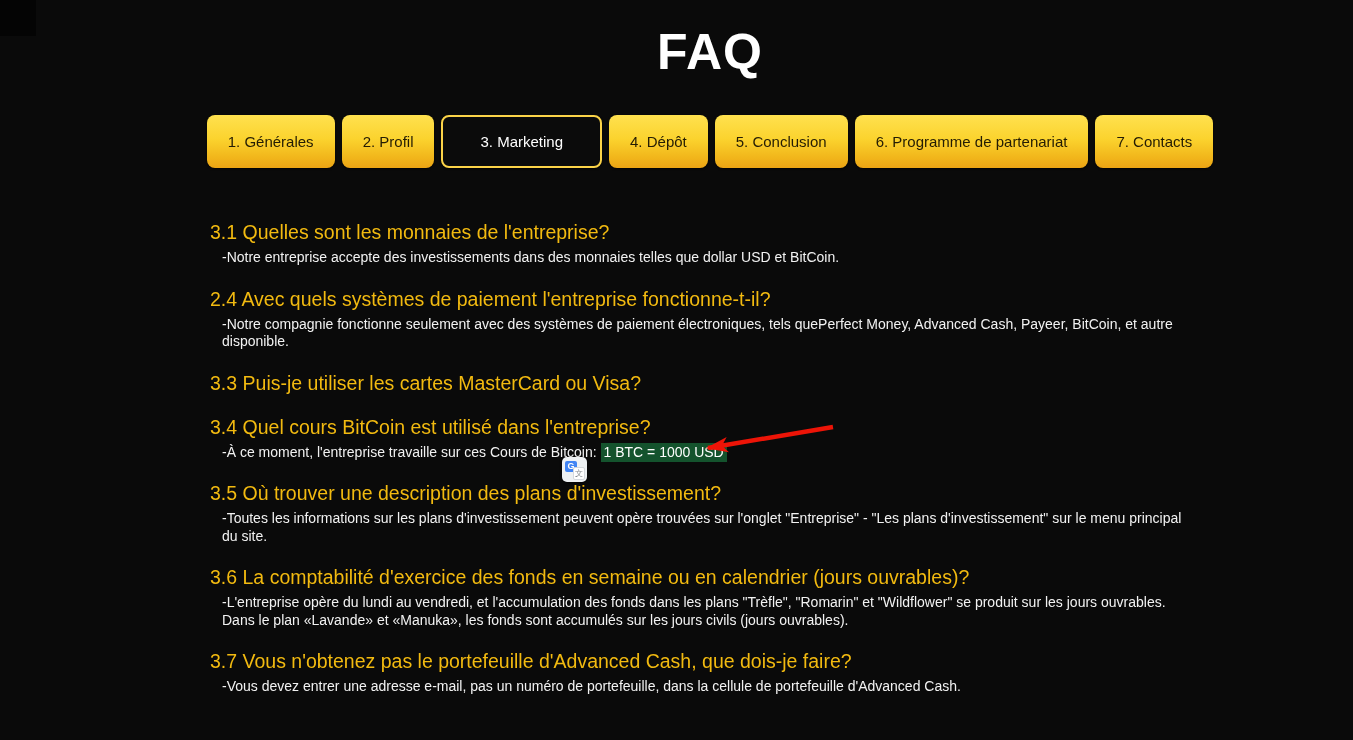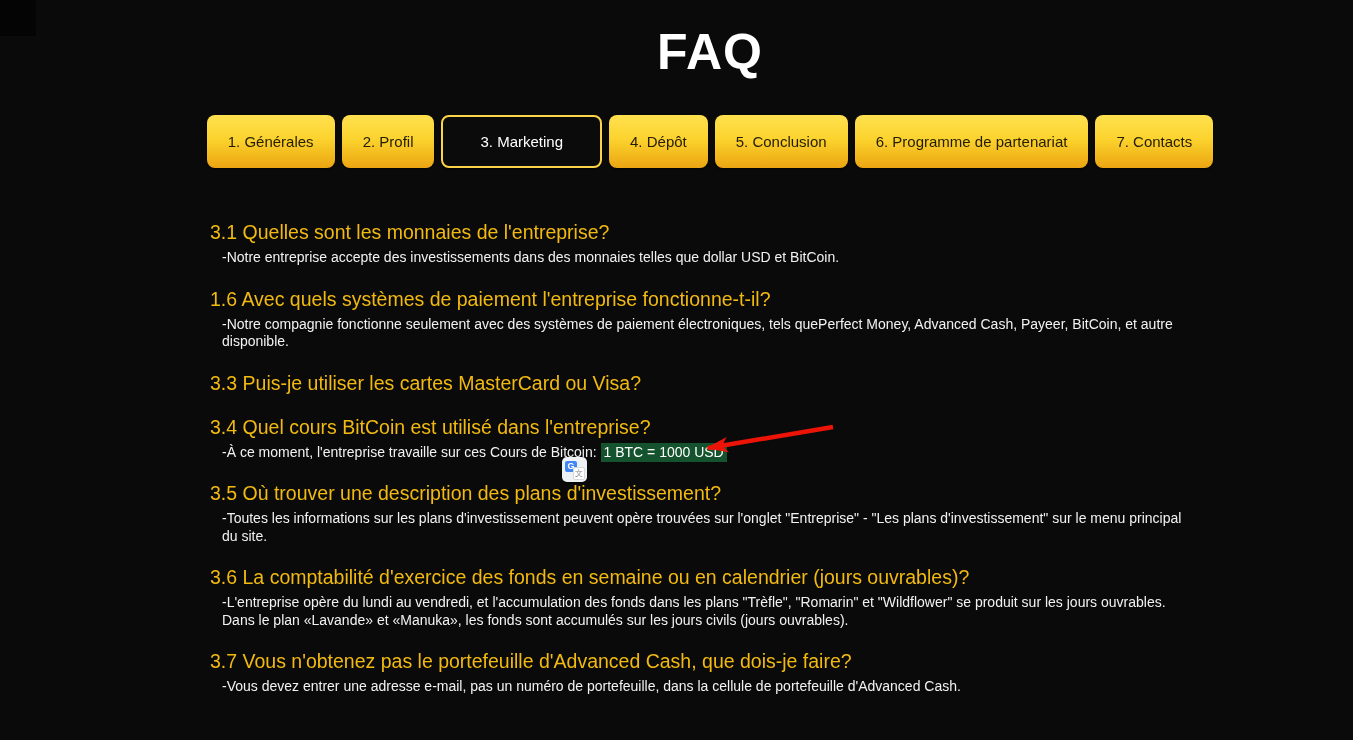--- a/index.html
+++ b/index.html
@@ -70,21 +70,21 @@
   </div>
 
   <div class="faq">
 
     <section class="faq-item">
       <h3 class="q">3.1 Quelles sont les monnaies de l'entreprise?</h3>
       <p class="a">-Notre entreprise accepte des investissements dans des monnaies telles que dollar USD et BitCoin.</p>
     </section>
 
     <section class="faq-item">
-      <h3 class="q">1.6 Avec quels systèmes de paiement l'entreprise fonctionne-t-il?</h3>
+      <h3 class="q">2.4 Avec quels systèmes de paiement l'entreprise fonctionne-t-il?</h3>
       <p class="a">-Notre compagnie fonctionne seulement avec des systèmes de paiement électroniques, tels quePerfect Money, Advanced Cash, Payeer, BitCoin, et autre disponible.</p>
     </section>
 
     <section class="faq-item">
       <h3 class="q">3.3 Puis-je utiliser les cartes MasterCard ou Visa?</h3>
     </section>
 
     <section class="faq-item">
       <h3 class="q">3.4 Quel cours BitCoin est utilisé dans l'entreprise?</h3>
       <p class="a"><span>-À ce moment, l'entreprise travaille sur ces Cours de Bitcoin: </span><span class="hl">1 BTC = 1000 USD</span></p>

